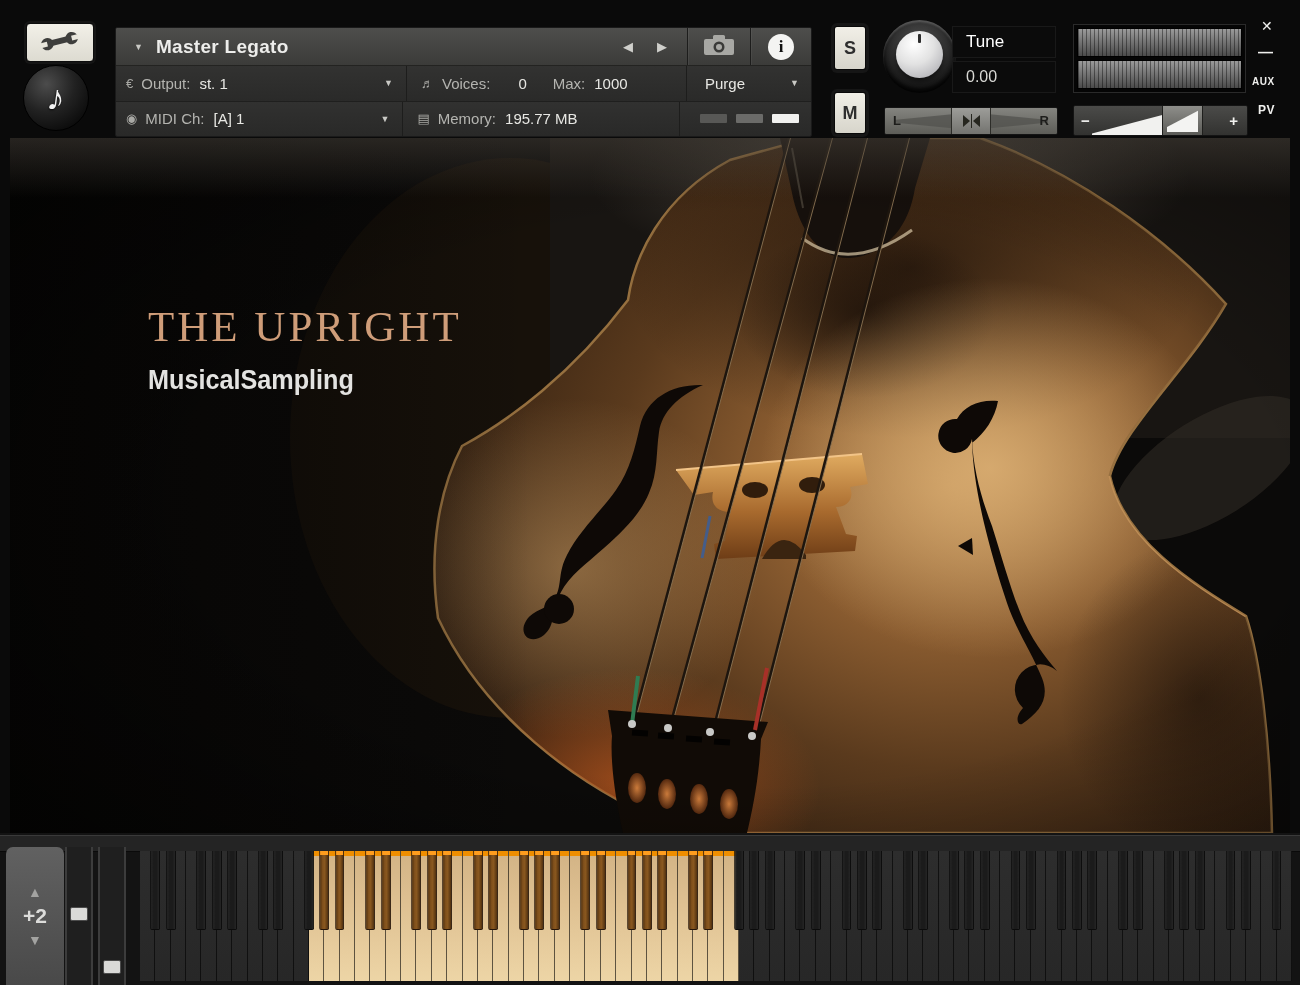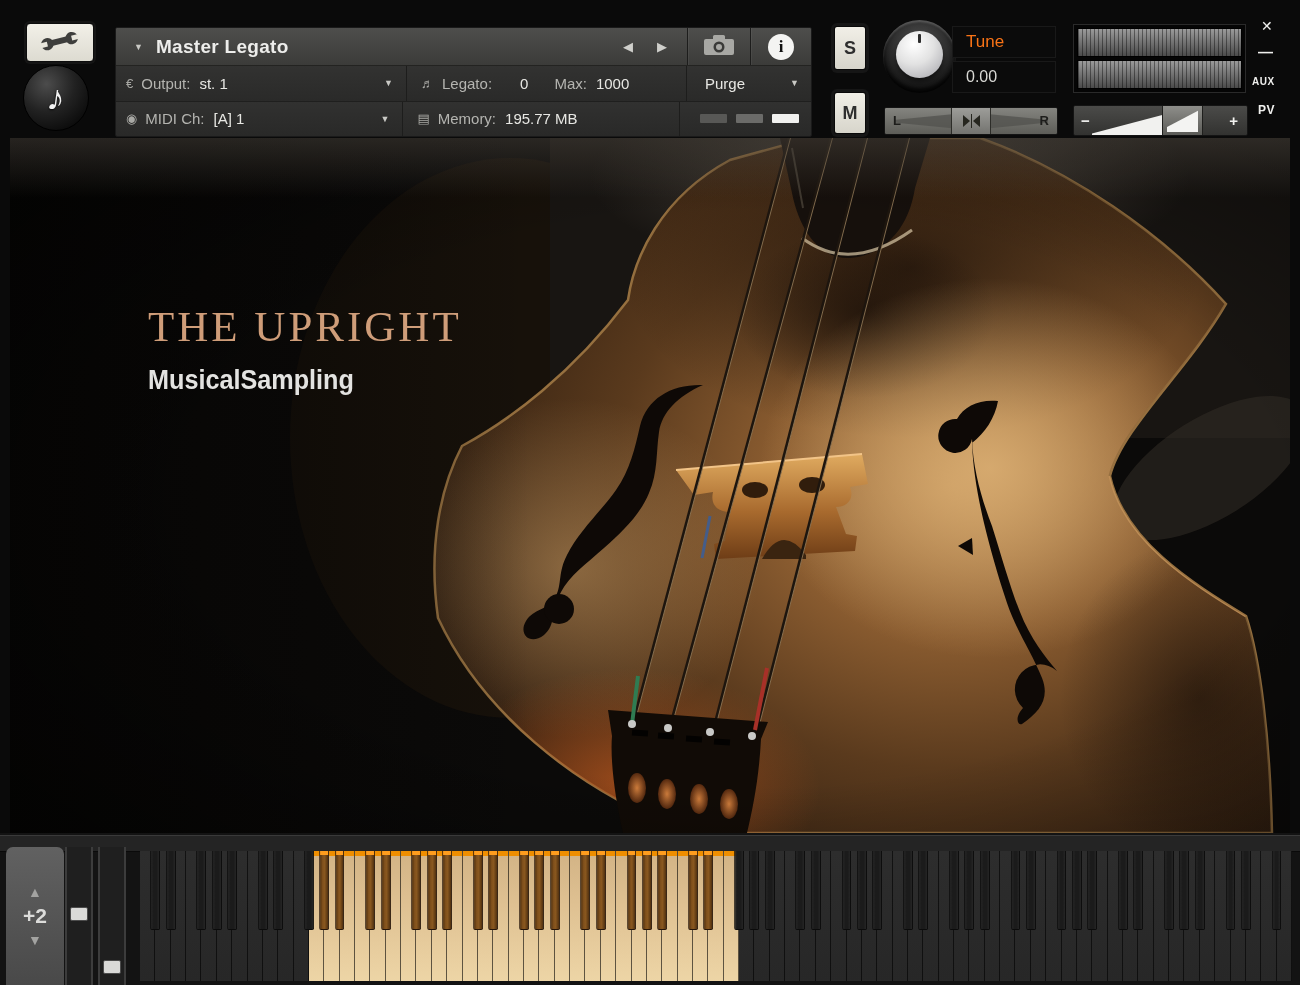--- a/index.html
+++ b/index.html
@@ -55,21 +55,21 @@
   .knob{left:883px;top:20px;width:73px;height:73px;border-radius:50%;cursor:pointer;
       background:radial-gradient(circle at 50% 38%,#606060 0%,#323232 45%,#101010 72%,#050505 100%);
       box-shadow:inset 0 2px 2px rgba(255,255,255,.2),inset 0 -3px 4px rgba(0,0,0,.9);}
   .knob-face{position:absolute;left:13px;top:11px;width:47px;height:47px;border-radius:50%;
       background:radial-gradient(circle at 38% 28%,#ffffff,#e2e2e2 45%,#b9b9bd 80%,#a5a5a9);
       box-shadow:0 4px 6px rgba(0,0,0,.65);}
   .knob-face::after{content:"";position:absolute;left:50%;top:3px;width:3px;height:9px;
       margin-left:-1.5px;background:#2c2c2c;border-radius:1px;}
   .tune-panel{left:952px;width:104px;height:32px;background:#0b0b0b;border:1px solid #191919;
       display:flex;align-items:center;padding-left:13px;box-sizing:border-box;}
-  .tune-name{top:26px;color:#f97316;font-size:17px;}
+  .tune-name{top:26px;color:#ffffff;font-size:17px;}
   .tune-val{top:61px;color:#d9d9d5;font-size:16px;}
 
   .pan{left:884px;top:107px;width:172px;height:26px;border:1px solid #141414;border-radius:2px;
       background:linear-gradient(#84847f,#5d5d58);overflow:hidden;}
   .pan-shade{position:absolute;top:20%;height:62%;width:40%;background:#52524d;opacity:.75;}
   .pan-shade.left{left:5%;clip-path:polygon(0 42%,100% 0,100% 100%,0 58%);}
   .pan-shade.right{right:5%;clip-path:polygon(0 0,100% 42%,100% 58%,0 100%);}
   .pan-lab{position:absolute;top:50%;transform:translateY(-52%);font-size:13px;font-weight:bold;color:#1d1d1b;}
   .pan-handle{position:absolute;left:50%;top:0;transform:translateX(-50%);width:38px;height:100%;cursor:ew-resize;
       background:linear-gradient(#9d9d99,#73736f);border-left:1px solid #2c2c28;border-right:1px solid #2c2c28;
@@ -199,21 +199,21 @@
 
     <div class="row row-mid">
       <span class="cell c1">
         <span class="icn">€</span>
         <span class="lbl">Output:</span>
         <span class="val">st. 1</span>
         <span class="caret end-caret">▼</span>
       </span>
       <span class="cell c2">
         <span class="icn">♬</span>
-        <span class="lbl">Legato:</span>
+        <span class="lbl">Voices:</span>
         <span class="val" style="margin-left:28px;">0</span>
         <span class="lbl" style="margin-left:26px;">Max:</span>
         <span class="val">1000</span>
       </span>
       <span class="cell c3">
         <span class="val" style="margin-left:0;">Purge</span>
         <span class="caret end-caret" style="margin-right:0;">▼</span>
       </span>
     </div>
 

